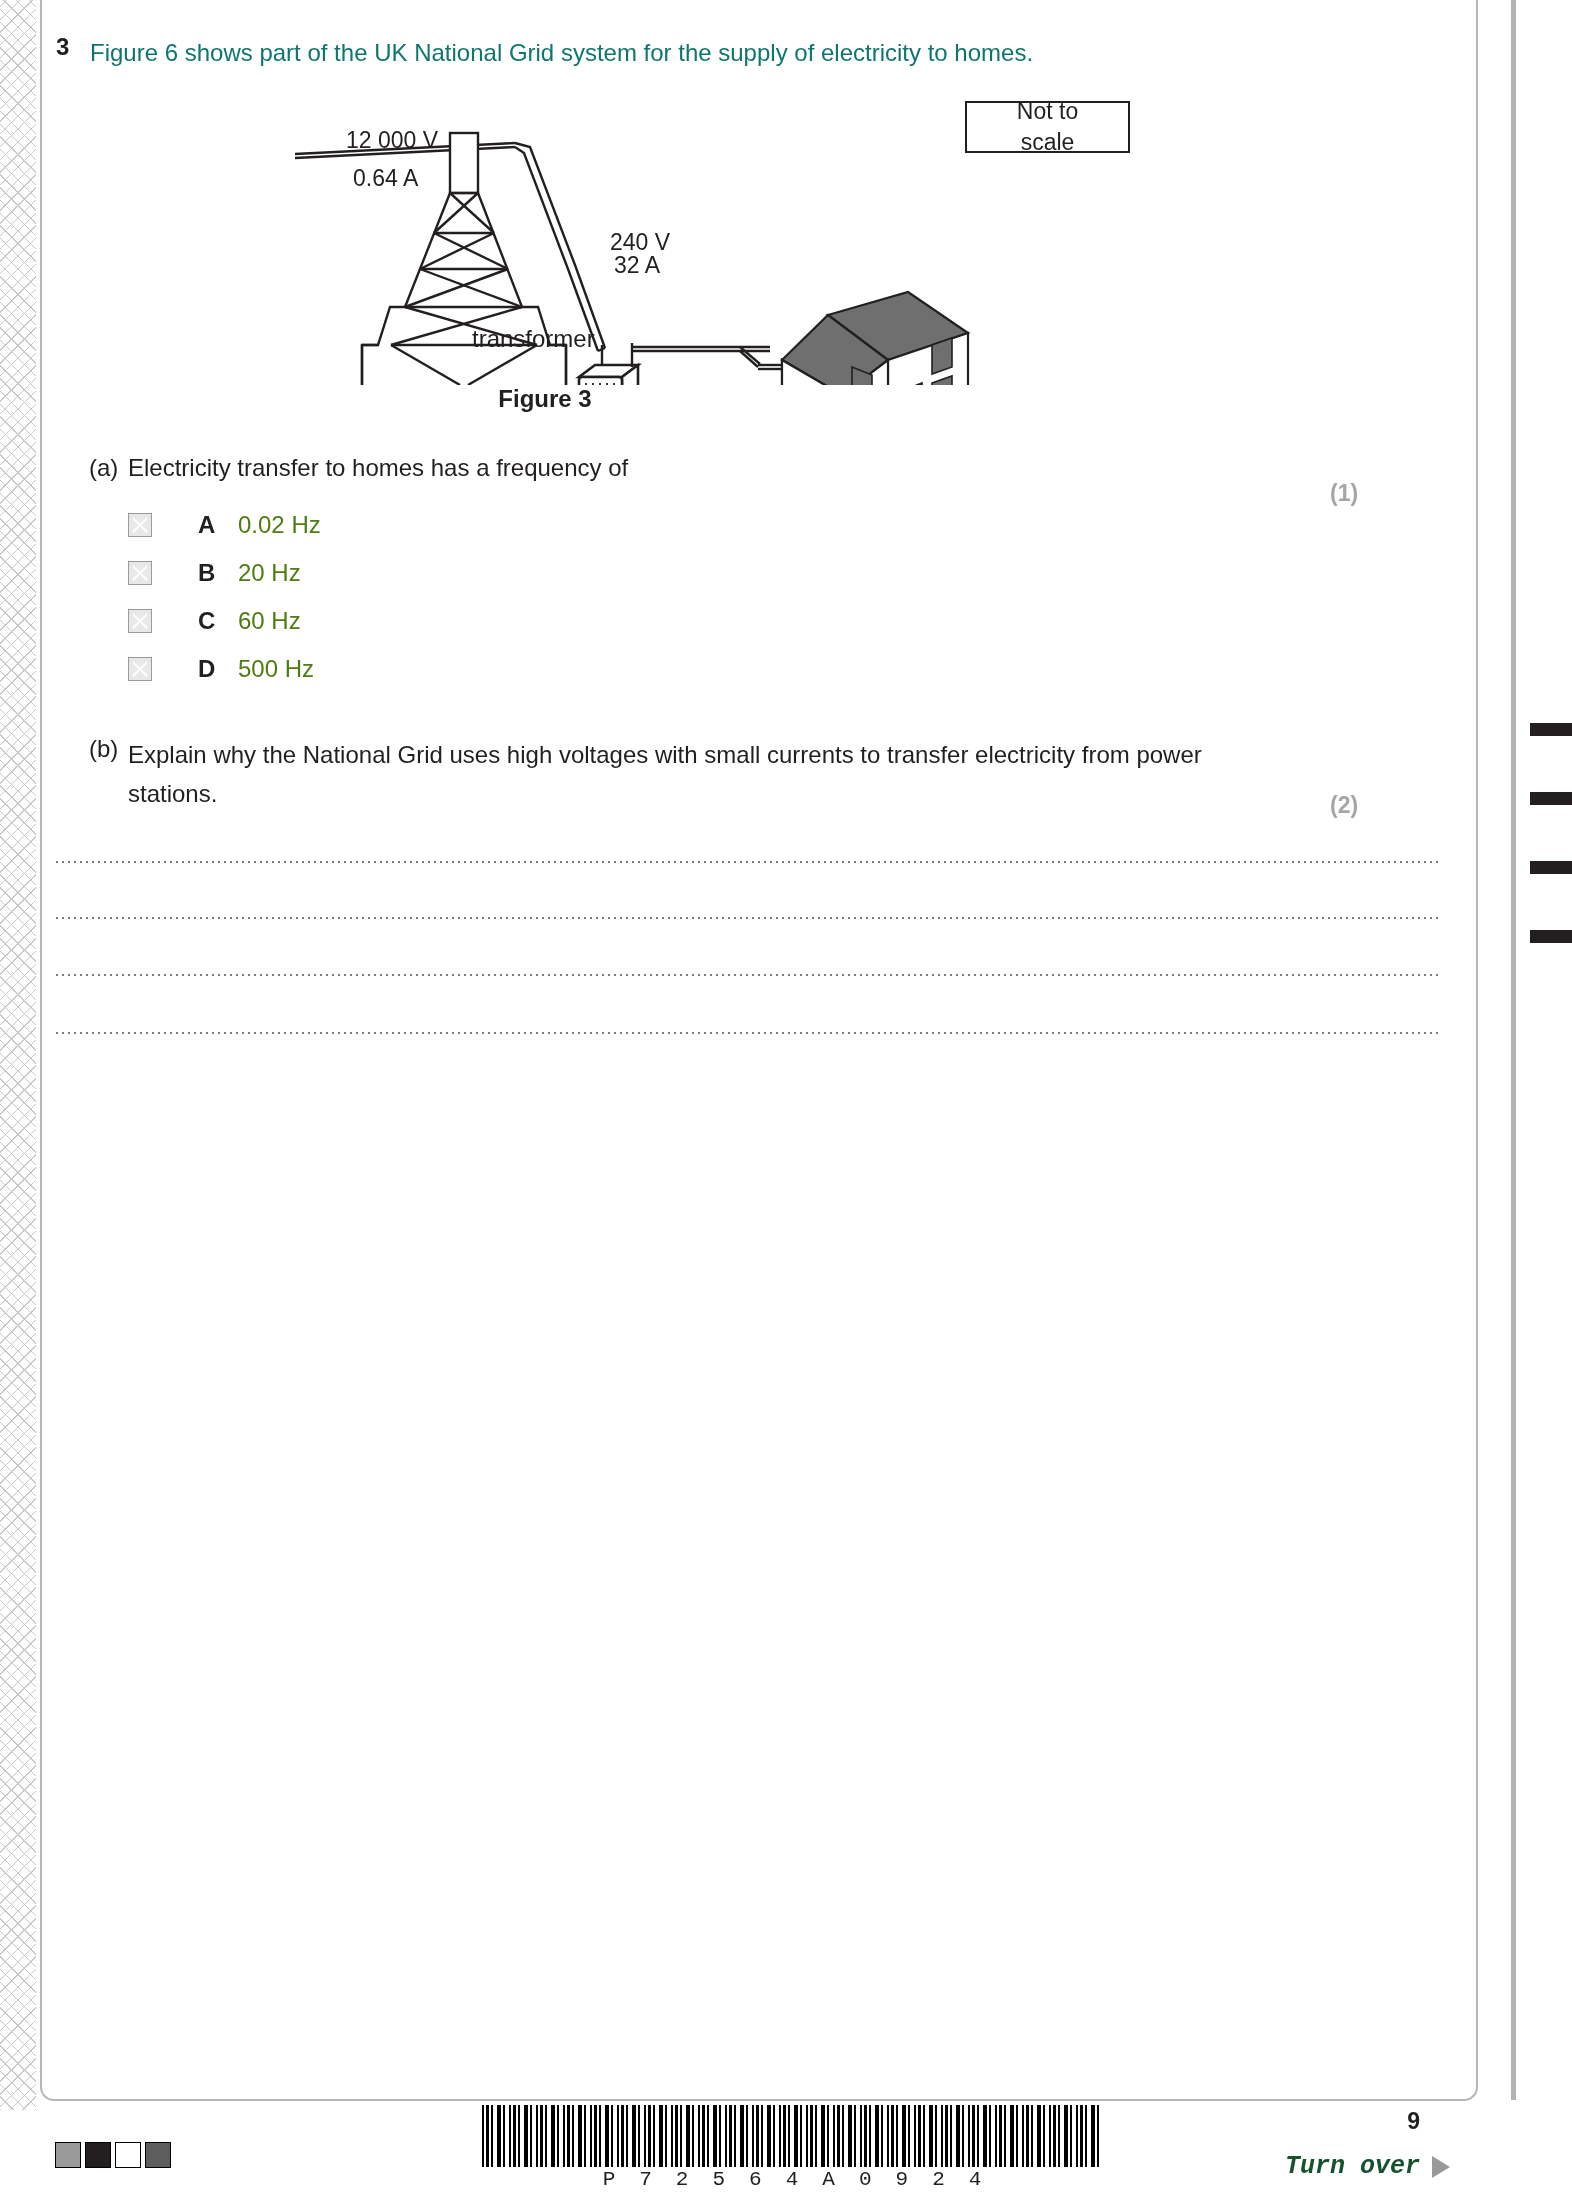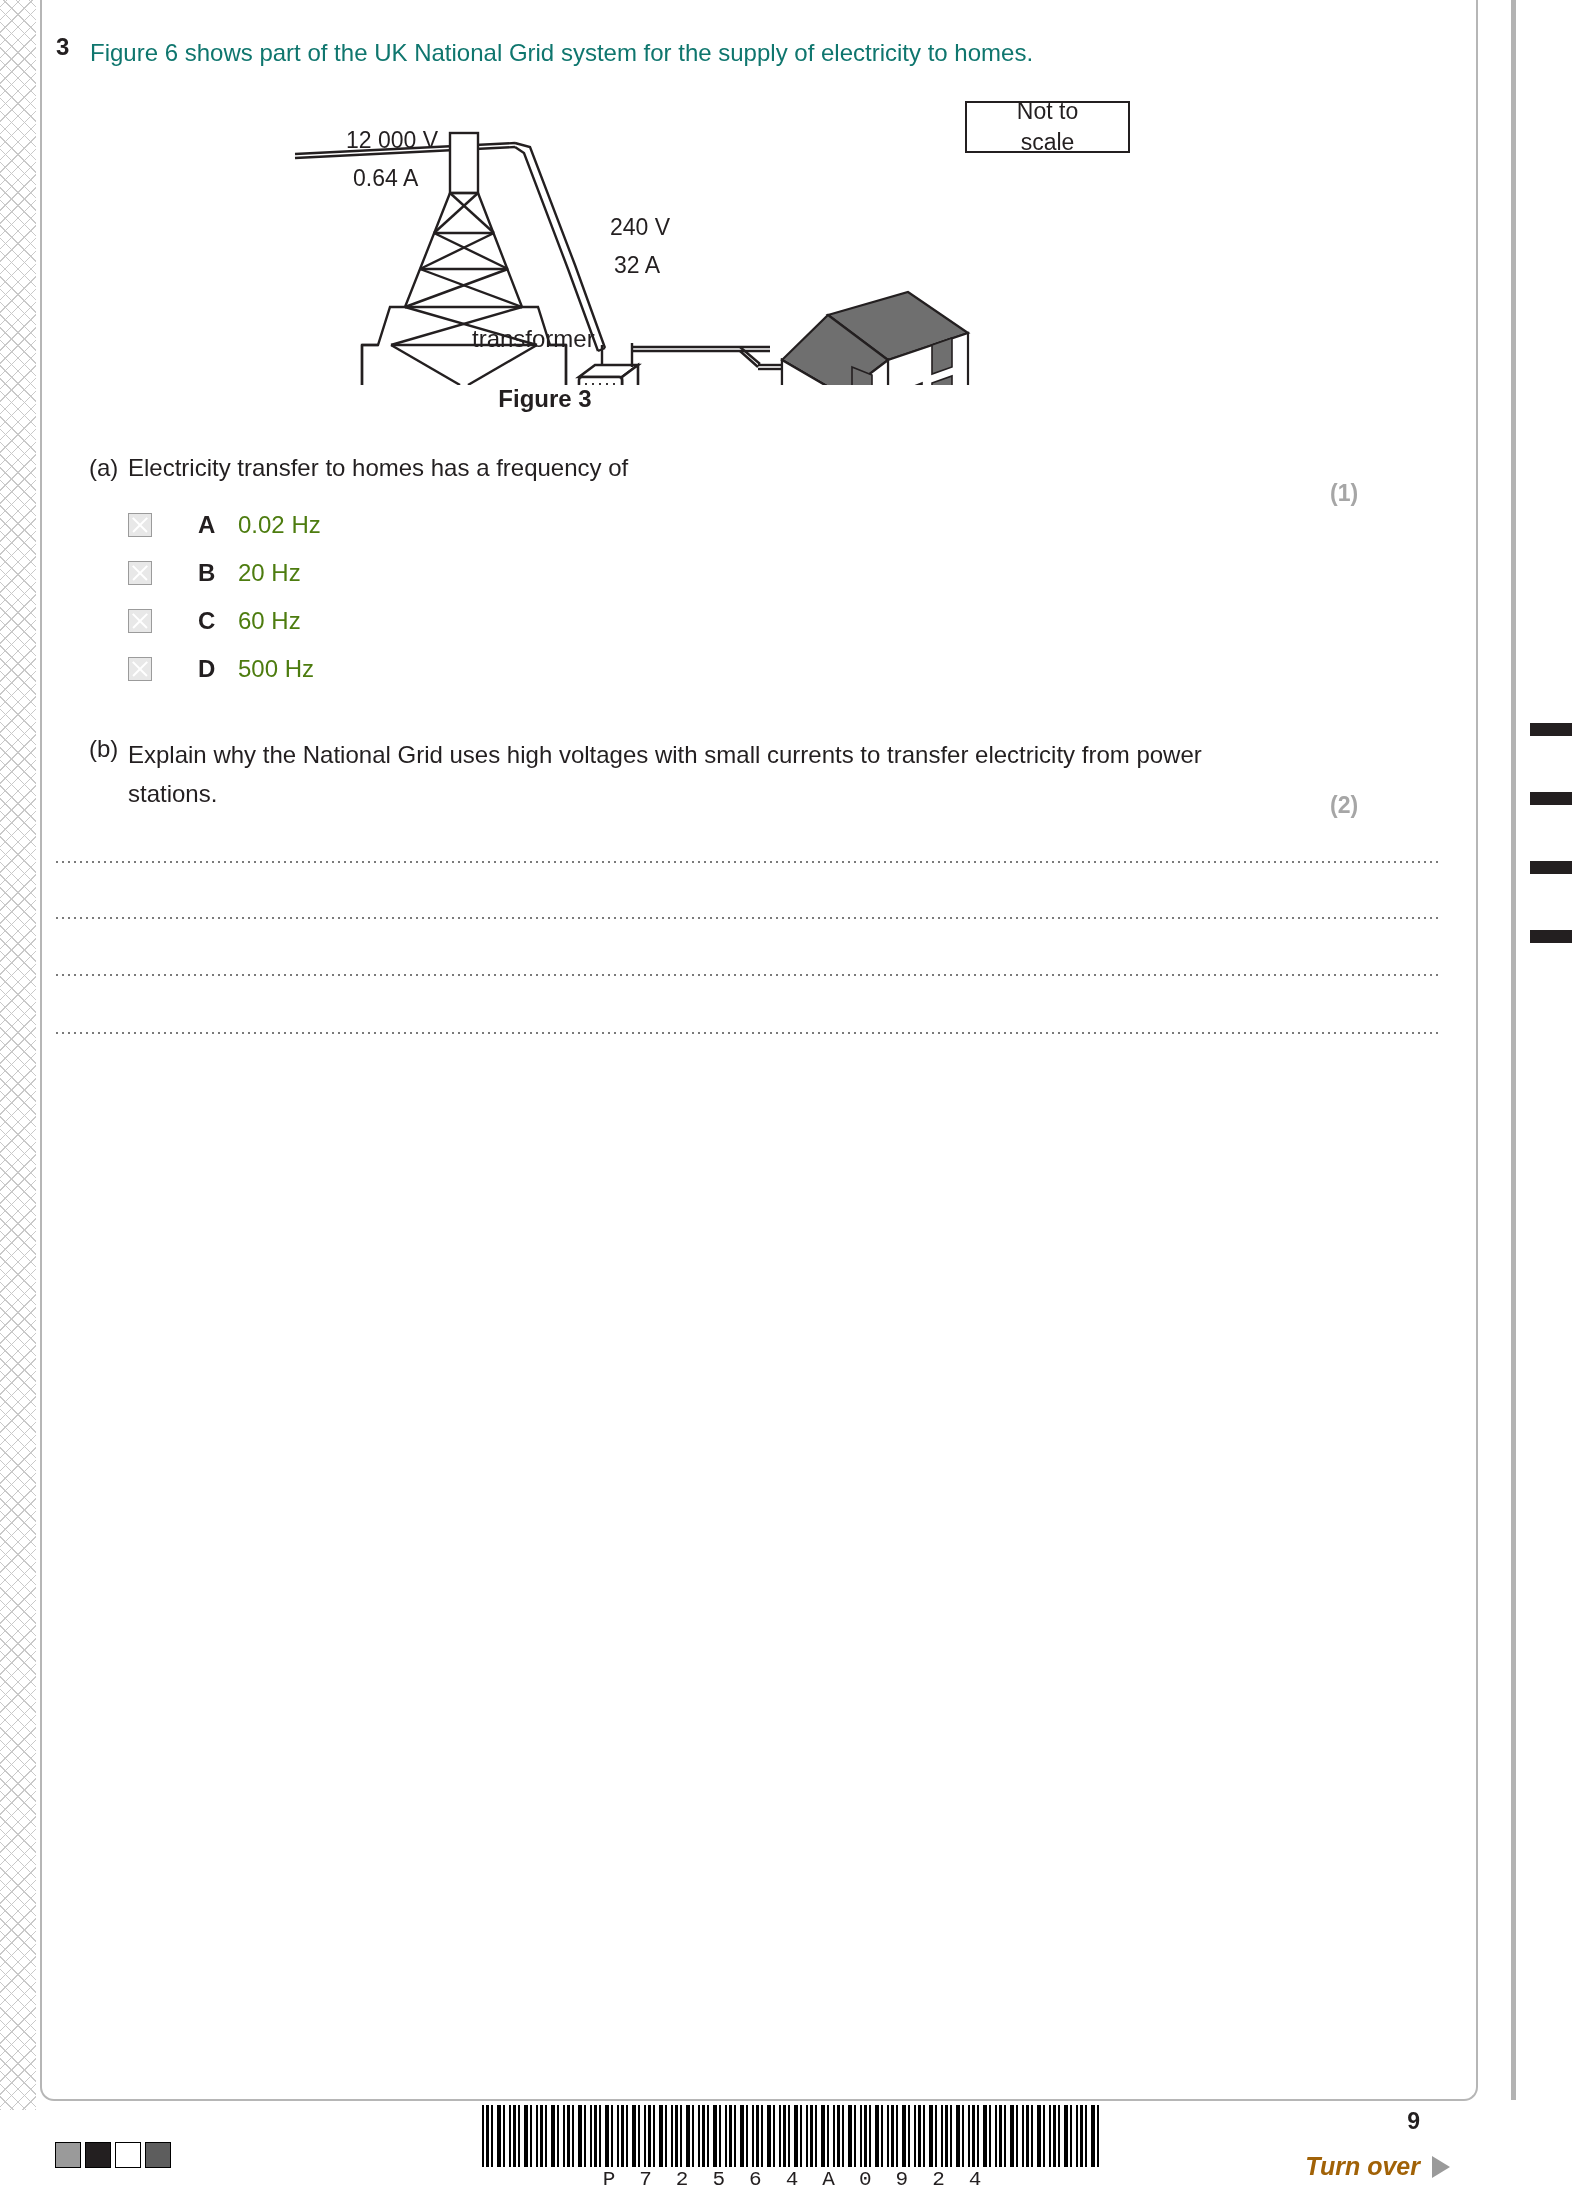--- a/index.html
+++ b/index.html
@@ -130,21 +130,21 @@
 
   .lab {
     position: absolute;
     font-size: 23px;
     color: #231f20;
     white-space: nowrap;
     margin-left: 20px;
   }
   .lab-12000 { left: 266px; top: 32px; }
   .lab-064   { left: 273px; top: 70px; }
-  .lab-240   { left: 530px; top: 119px; }
+  .lab-240   { left: 530px; top: 134px; }
   .lab-32    { left: 534px; top: 157px; }
   .lab-transformer { left: 392px; top: 230px; font-size: 24px; }
 
   .fig-caption {
     position: absolute;
     left: 0;
     top: 385px;
     width: 1090px;
     text-align: center;
     font-size: 24px;
@@ -282,21 +282,22 @@
   }
   .turn-over {
     position: absolute;
     left: 1200px;
     top: 2152px;
     width: 220px;
     text-align: right;
     font-size: 25px;
     font-style: italic;
     font-weight: bold;
-    color: #a16207;
+    color: #14532d;
+    font-family: Liberation Mono, monospace;
   }
   .turn-arrow {
     position: absolute;
     left: 1432px;
     top: 2156px;
     width: 0; height: 0;
     border-left: 18px solid #9a9a9a;
     border-top: 11px solid transparent;
     border-bottom: 11px solid transparent;
   }

